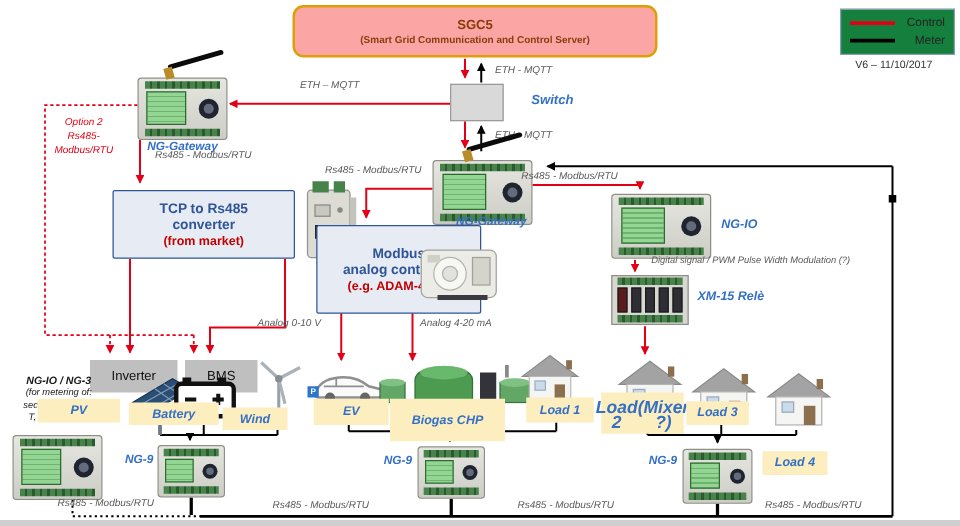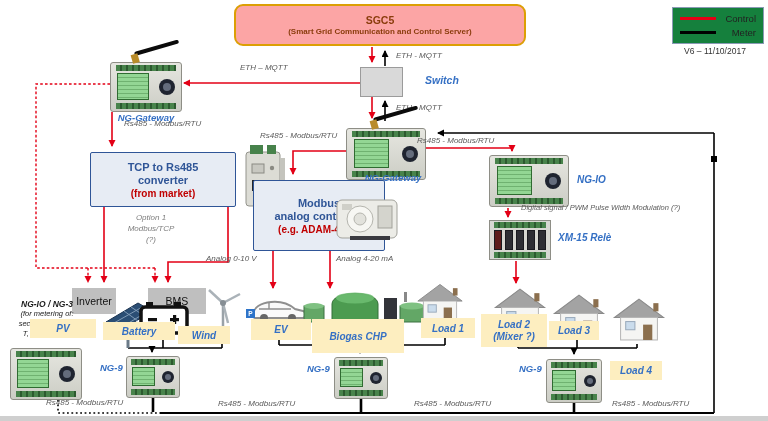--- a/index.html
+++ b/index.html
@@ -50,21 +50,21 @@
         font-size:8px;text-align:center;line-height:11px;}
   .opt1{position:absolute;left:96px;top:212px;width:110px;color:#7f7f7f;font-style:italic;
         font-size:8px;text-align:center;line-height:11px;}
 
   .note-block{position:absolute;left:0px;top:299px;width:94px;text-align:center;color:#1a1a1a;}
   .note-block .t{font-size:8.5px;font-weight:bold;font-style:italic;}
   .note-block .r{font-size:7.5px;font-style:italic;line-height:10px;}
 
   .yl{position:absolute;background:#fdeec0;color:#3570c4;font-weight:bold;font-style:italic;
       font-size:10px;display:flex;align-items:center;justify-content:center;text-align:center;}
-  .yl.two{flex-direction:column;font-size:10px;line-height:12px;}
+  .yl.two{flex-direction:row;font-size:14px;line-height:12px;}
 
   
   .dev{position:absolute;background:linear-gradient(180deg,#e6e6e0,#cccdc5);
        border:1px solid #8e8e86;border-radius:3px;}
   .dev::before,.dev::after{content:"";position:absolute;left:7%;right:7%;height:6px;
        background:repeating-linear-gradient(90deg,#48834b 0 4px,#2c5a2f 4px 6px);}
   .dev::before{top:2px;}
   .dev::after{bottom:2px;}
   .dev .screen{position:absolute;left:9%;top:10px;width:45%;bottom:11px;background:#93d694;
        border:1px solid #2f6b31;
@@ -160,42 +160,42 @@
   <div class="lnk" style="left:396px;top:51px;">ETH - MQTT</div>
   <div class="lnk" style="left:396px;top:103px;">ETH - MQTT</div>
   <div class="lnk" style="left:240px;top:63px;">ETH – MQTT</div>
 
   <div class="dev" style="left:110px;top:62px;width:72px;height:50px;">
     <i class="ant"></i>
     <i class="screen"></i>
     <i class="pad"></i>
   </div>
   <div class="blab ctr" style="left:103px;top:112px;width:86px;font-size:9.5px;">NG-Gateway</div>
+  <div class="opt2">
+    <div>Option 2</div>
+    <div>Rs485-</div>
+    <div>Modbus/RTU</div>
+  </div>
   <div class="lnk" style="left:124px;top:119px;">Rs485 - Modbus/RTU</div>
 
   <div class="bluebox" style="left:90px;top:152px;width:146px;height:55px;">
     <div class="l">TCP to Rs485</div>
     <div class="l">converter</div>
     <div class="note">(from market)</div>
   </div>
   <svg class="abs" style="left:240px;top:142px;" width="48" height="68" viewBox="0 0 48 68">
     <rect x="6" y="10" width="34" height="54" rx="3" fill="#dcdcd5" stroke="#93938c"></rect>
     <rect x="10" y="3" width="13" height="9" fill="#47824b"></rect>
     <rect x="27" y="3" width="9" height="9" fill="#47824b"></rect>
     <rect x="12" y="22" width="12" height="9" fill="#c8c8c1" stroke="#8a8a83"></rect>
     <rect x="12" y="38" width="12" height="11" fill="#23262b"></rect>
     <circle cx="32" cy="26" r="2.2" fill="#8a8a83"></circle>
     <circle cx="32" cy="43" r="2.2" fill="#8a8a83"></circle>
     <rect x="40" y="16" width="5" height="42" fill="#c4c4bd"></rect>
   </svg>
-  <div class="opt1">
-    <div>Option 1</div>
-    <div>Modbus/TCP</div>
-    <div>(?)</div>
-  </div>
 
   <div class="dev" style="left:346px;top:128px;width:80px;height:52px;">
     <i class="ant"></i>
     <i class="screen"></i>
     <i class="pad"></i>
   </div>
   <div class="blab ctr" style="left:350px;top:172px;width:86px;font-size:9.5px;">NG-Gateway</div>
   <div class="lnk" style="left:260px;top:131px;">Rs485 - Modbus/RTU</div>
   <div class="lnk" style="left:417px;top:136px;">Rs485 - Modbus/RTU</div>
 
@@ -225,21 +225,21 @@
     <div class="mods">
         <i></i>
         <i></i>
         <i></i>
         <i></i>
         <i></i>
       </div>
   </div>
   <div class="blab" style="left:558px;top:232px;font-size:10px;">XM-15 Relè</div>
 
-  <div class="eq" style="left:72px;top:288px;width:44px;height:26px;">Inverter</div>
+  <div class="eq" style="left:72px;top:288px;width:70px;height:26px;">Inverter</div>
   <div class="eq" style="left:148px;top:288px;width:58px;height:26px;">BMS</div>
 
   <div class="note-block">
     <div class="t">NG-IO / NG-3</div>
     <div class="r">(for metering of:</div>
     <div class="r">secondary loads,</div>
     <div class="r">T, humidity, ...)</div>
   </div>
   <div class="dev" style="left:10px;top:348px;width:72px;height:52px;">
     <i class="screen"></i>

